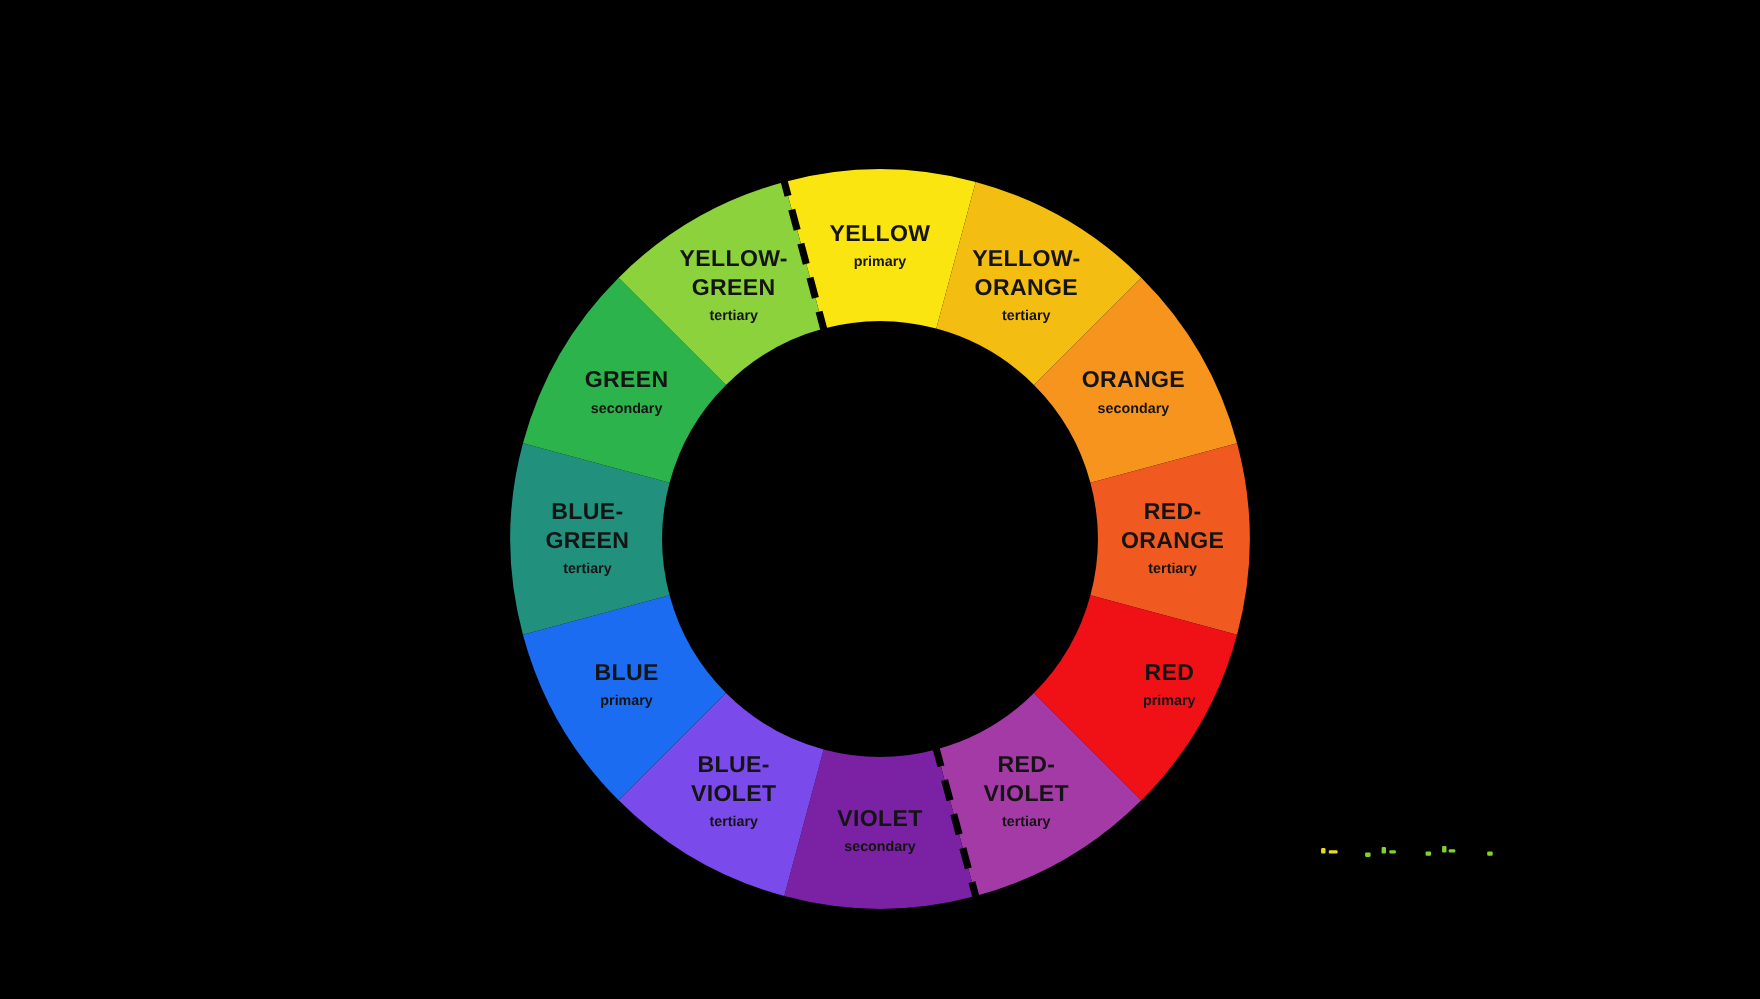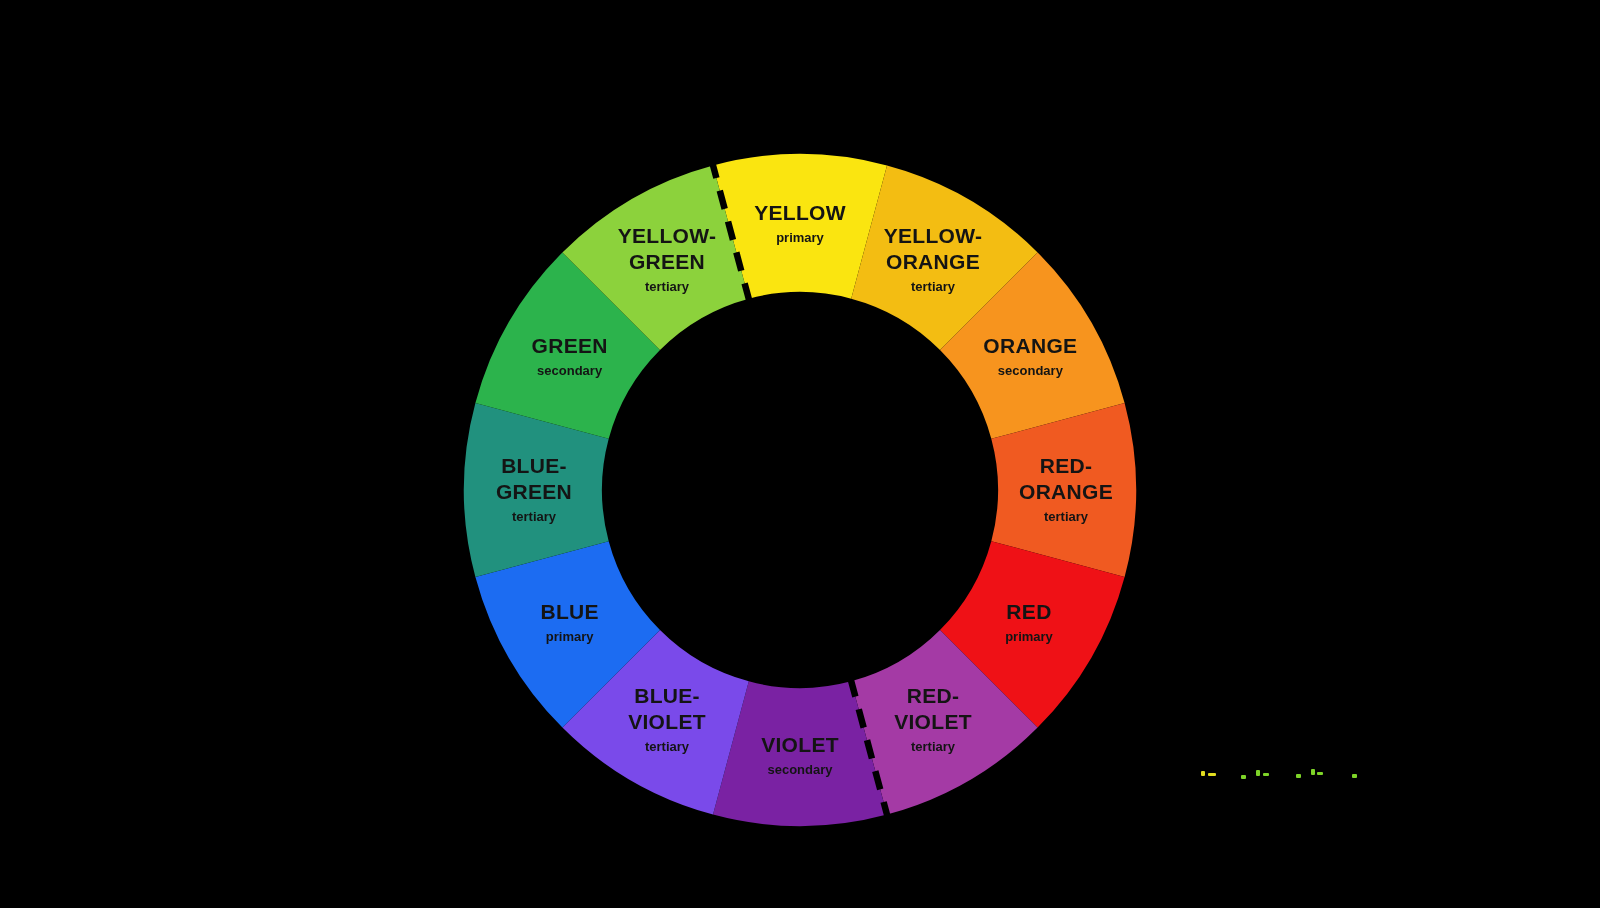--- a/index.html
+++ b/index.html
@@ -56,21 +56,21 @@
       </div>
       <div class="seg-label" style="left: 1030.36px; top: 357px; color: rgb(20, 20, 20);">
         <div class="seg-name">ORANGE</div>
         <div class="seg-type">secondary</div>
       </div>
       <div class="seg-label" style="left: 1066px; top: 490px; color: rgb(20, 20, 20);">
         <div class="seg-name">RED-</div>
         <div class="seg-name">ORANGE</div>
         <div class="seg-type">tertiary</div>
       </div>
-      <div class="seg-label" style="left: 1029px; top: 623px; color: rgb(20, 20, 20);">
+      <div class="seg-label" style="left: 1063px; top: 623px; color: rgb(20, 20, 20);">
         <div class="seg-name">RED</div>
         <div class="seg-type">primary</div>
       </div>
       <div class="seg-label" style="left: 933px; top: 720.363px; color: rgb(20, 20, 20);">
         <div class="seg-name">RED-</div>
         <div class="seg-name">VIOLET</div>
         <div class="seg-type">tertiary</div>
       </div>
       <div class="seg-label" style="left: 800px; top: 756px; color: rgb(20, 20, 20);">
         <div class="seg-name">VIOLET</div>

